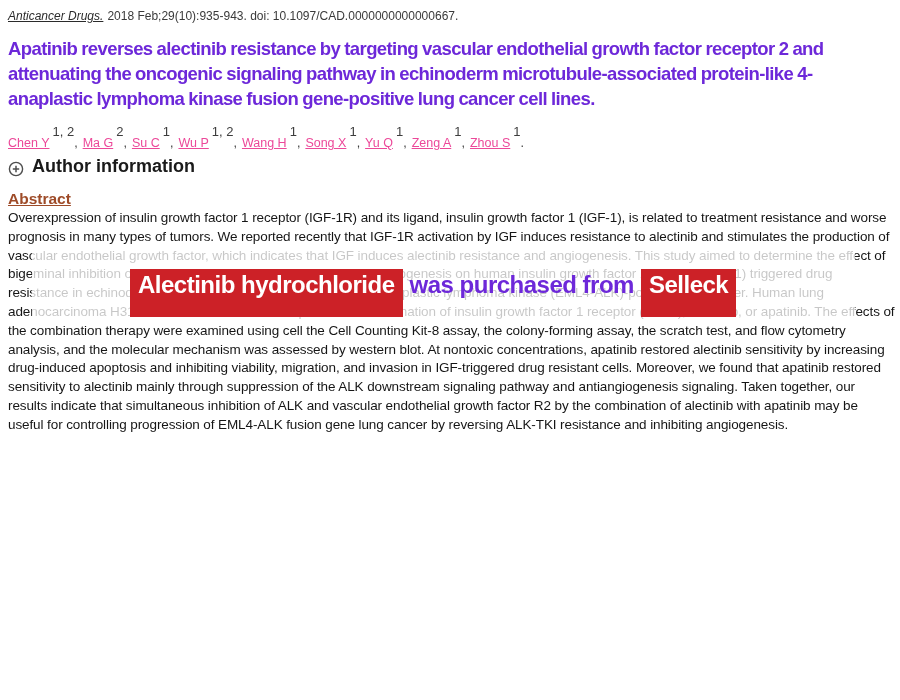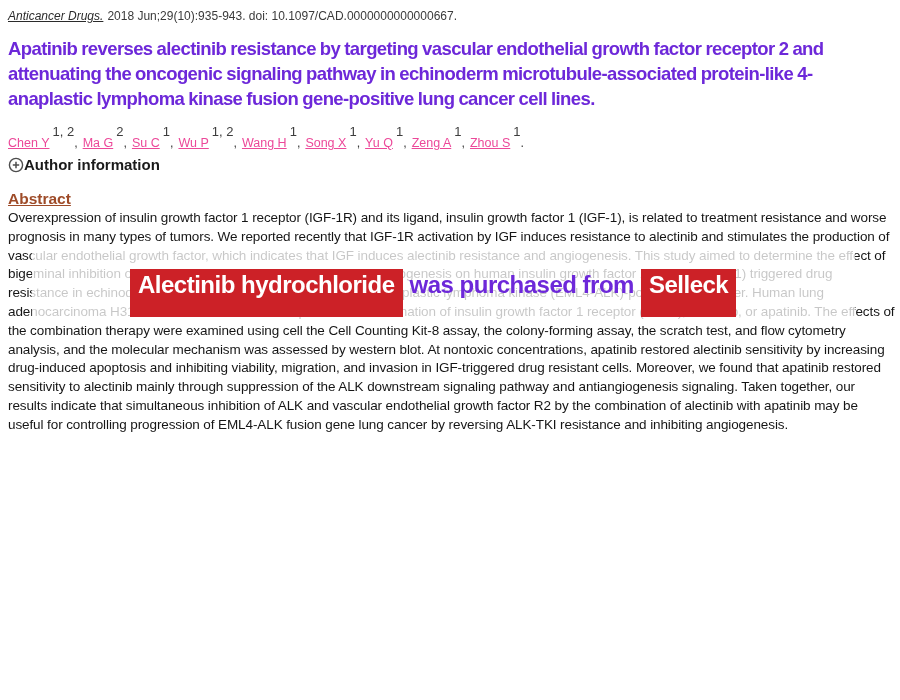--- a/index.html
+++ b/index.html
@@ -12,22 +12,22 @@
 
   .title{position:absolute;left:8px;top:36px;width:886px;
          font-size:18.5px;font-weight:bold;color:#6d28d9;line-height:25px;
          letter-spacing:-0.6px;word-spacing:-0.5px;}
 
   .authors{position:absolute;left:8px;top:127px;font-size:12.5px;color:#3d3d3d;line-height:22px;}
   .authors a.aname{color:#ec4899;text-decoration:underline;cursor:pointer;}
   .authors sup.asup{font-size:13px;position:relative;top:-6px;margin-left:3px;color:#3d3d3d;}
   .authors .atrail{margin-right:5px;}
 
-  .authorinfo{position:absolute;left:8px;top:156px;display:flex;align-items:flex-end;gap:0;
-              font-size:15px;font-weight:bold;color:#1a1a1a;cursor:pointer;}
+  .authorinfo{position:absolute;left:8px;top:156px;display:flex;align-items:flex-end;gap:8px;
+              font-size:18px;font-weight:bold;color:#1a1a1a;cursor:pointer;}
   .authorinfo svg{display:block;}
 
   .abshead{position:absolute;left:8px;top:190px;font-size:15.5px;font-weight:bold;color:#9e4b28;text-decoration:underline;}
 
   .abstext{position:absolute;left:8px;top:209px;width:888px;font-size:13.5px;
            line-height:18.8px;color:#161616;letter-spacing:-0.1px;text-align:left;}
 
   .backdrop{position:absolute;left:32px;top:247px;width:823px;height:75px;
             background:rgba(255,255,255,0.76);}
 
@@ -35,21 +35,21 @@
           font-weight:bold;font-size:24px;letter-spacing:-0.5px;white-space:nowrap;cursor:pointer;}
   .banner .hl{background:#cc2127;color:#ffffff;padding:2px 8px 18px 8px;}
   .banner .mid{color:#6d28d9;padding:2px 7px 6px 7px;background:transparent;text-align:center;}
 </style>
 </head>
 <body>
 
 <div id="page">
 
   <div class="citation">
-    <a>Anticancer Drugs.</a><span class="rest">2018 Jun;29(10):935-943. doi: 10.1097/CAD.0000000000000667.</span>
+    <a>Anticancer Drugs.</a><span class="rest">2018 Feb;29(10):935-943. doi: 10.1097/CAD.0000000000000667.</span>
   </div>
 
   <div class="title">Apatinib reverses alectinib resistance by targeting vascular endothelial growth factor receptor 2 and attenuating the oncogenic signaling pathway in echinoderm microtubule-associated protein-like 4-anaplastic lymphoma kinase fusion gene-positive lung cancer cell lines.</div>
 
   <div class="authors">
     <span><a class="aname">Chen Y</a><sup class="asup">1, 2</sup><span class="atrail">,</span></span><span><a class="aname">Ma G</a><sup class="asup">2</sup><span class="atrail">,</span></span><span><a class="aname">Su C</a><sup class="asup">1</sup><span class="atrail">,</span></span><span><a class="aname">Wu P</a><sup class="asup">1, 2</sup><span class="atrail">,</span></span><span><a class="aname">Wang H</a><sup class="asup">1</sup><span class="atrail">,</span></span><span><a class="aname">Song X</a><sup class="asup">1</sup><span class="atrail">,</span></span><span><a class="aname">Yu Q</a><sup class="asup">1</sup><span class="atrail">,</span></span><span><a class="aname">Zeng A</a><sup class="asup">1</sup><span class="atrail">,</span></span><span><a class="aname">Zhou S</a><sup class="asup">1</sup><span class="atrail">.</span></span>
   </div>
 
   <div class="authorinfo">
     <span>

